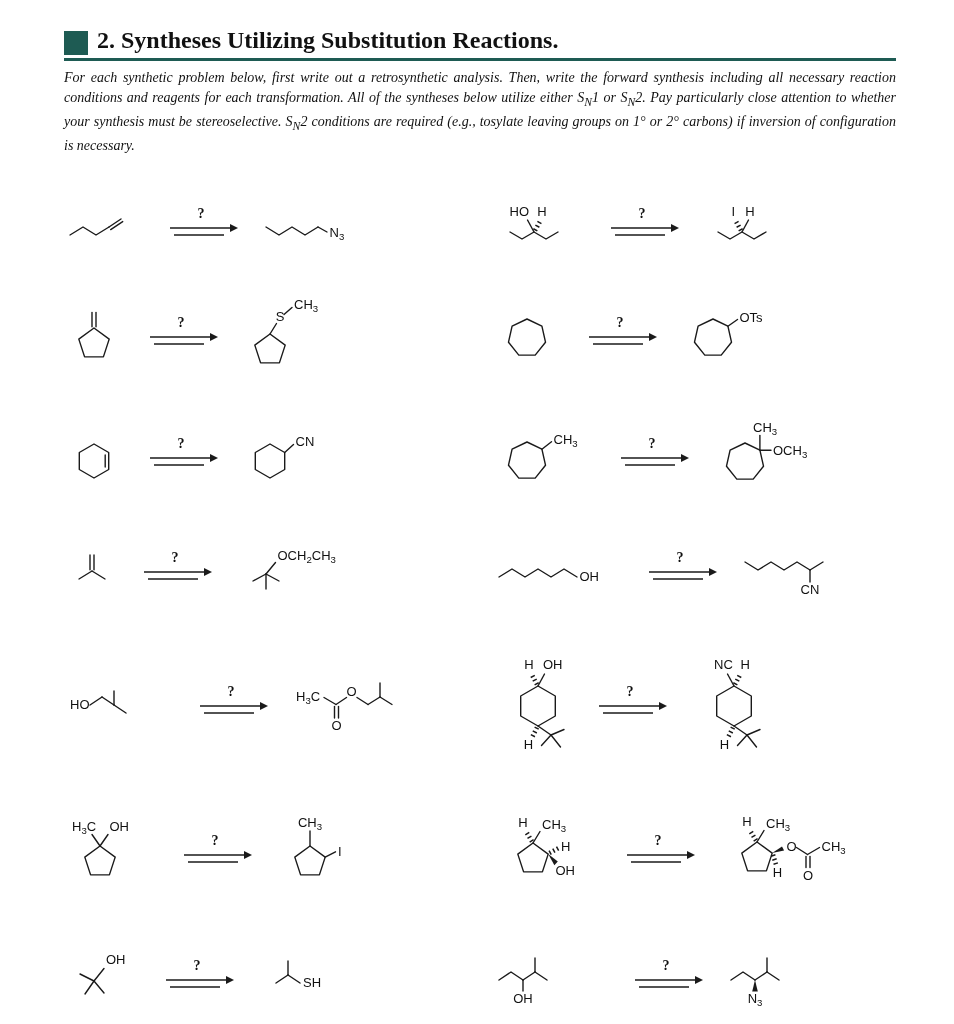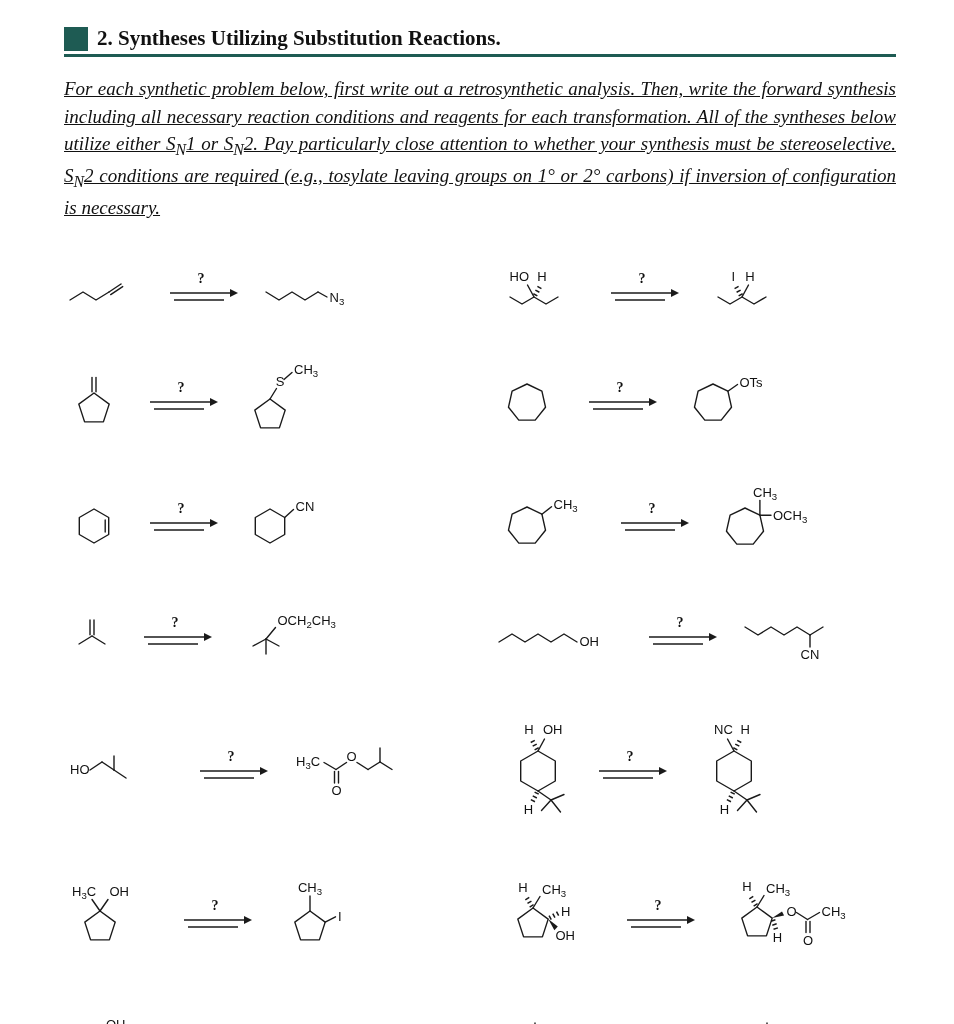--- a/index.html
+++ b/index.html
@@ -12,29 +12,28 @@
   }
   .page { padding: 26px 58px 40px 64px; }
 
   .title-row {
     display: flex; align-items: flex-end; gap: 9px;
     border-bottom: 3px solid var(--accent);
     padding-bottom: 3px;
   }
   .title-square { width: 24px; height: 24px; background: var(--accent); flex: 0 0 auto; }
   h1.section-title {
-    margin: 0; font-size: 21px; font-weight: bold; line-height: 1.2;
+    margin: 0; font-size: 24px; font-weight: bold; line-height: 1.2;
     font-family: "Liberation Serif", serif;
   }
   p.intro {
-    margin: 18px 0 0 0;
+    margin: 7px 0 0 0;
     font-style: italic; font-weight: 500;
-    font-size: 19px; line-height: 1.45;
+    font-size: 14px; line-height: 1.45;
     text-align: justify;
-    text-decoration: underline;
   }
   .grid {
     display: grid;
     grid-template-columns: 1fr 1fr;
     column-gap: 26px; row-gap: 48px;
     margin-top: 46px;
   }
   .reaction { display: flex; align-items: center; gap: 16px; }
 
   svg { overflow: visible; }

